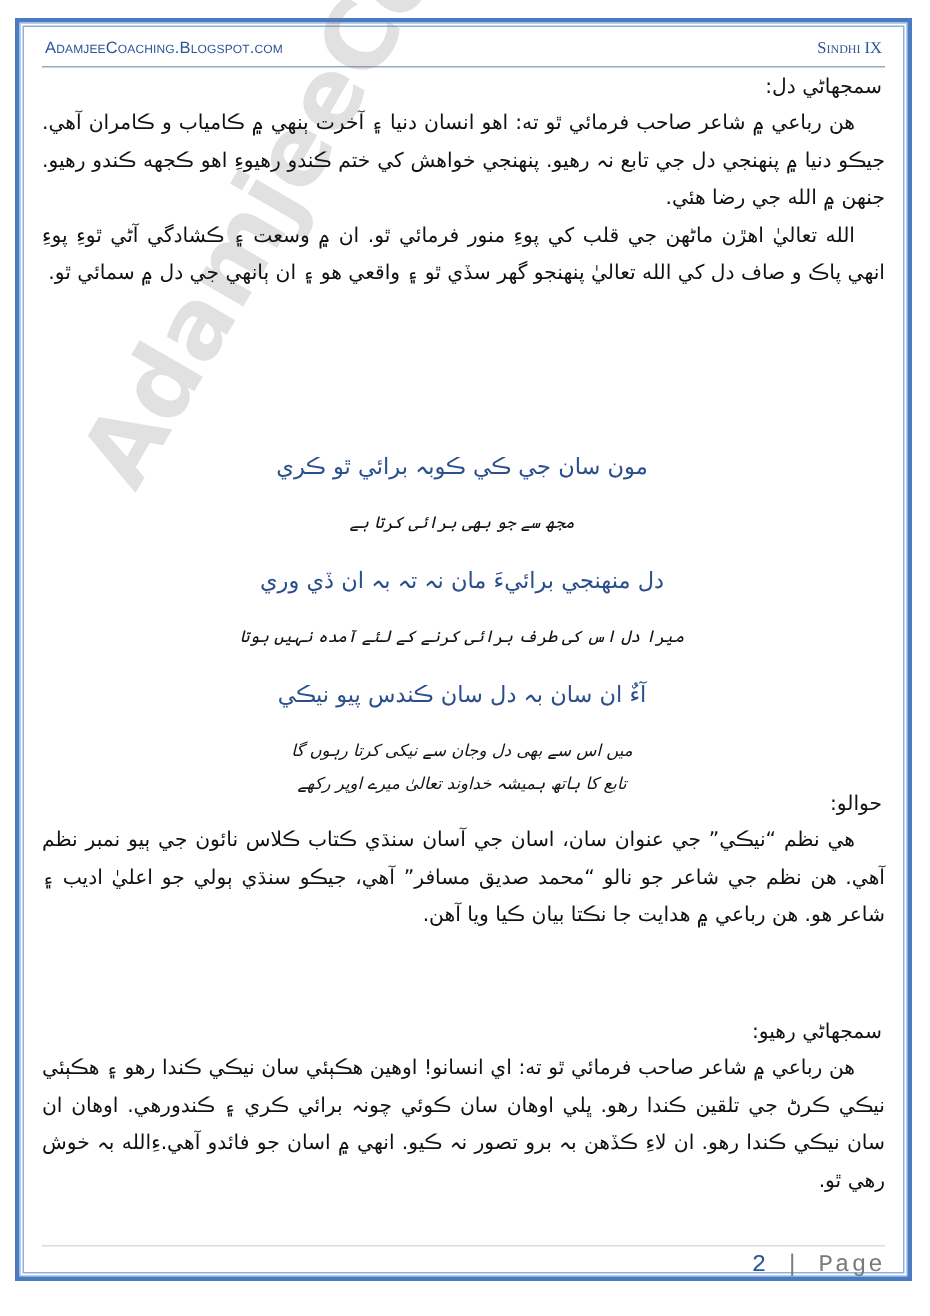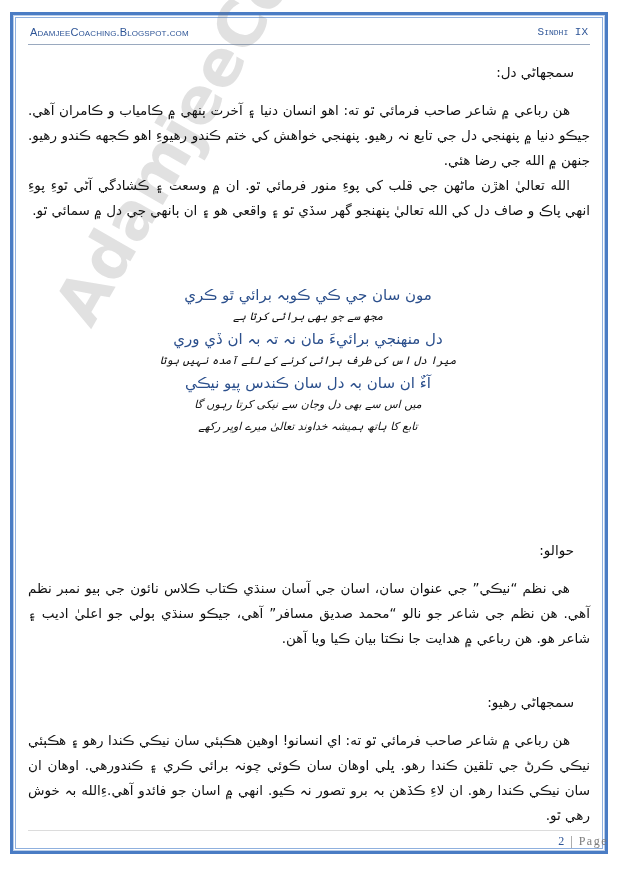--- a/index.html
+++ b/index.html
@@ -4,34 +4,34 @@
   <style>
     html, body { margin: 0; padding: 0; background: #ffffff; }
     body { width: 620px; height: 877px; position: relative; overflow: hidden; font-family: "DejaVu Sans", sans-serif; }
     .page-border {
       position: absolute; left: 10px; top: 12px; width: 598px; height: 842px;
       border: 3px solid #4a7cc4; box-shadow: inset 0 0 0 1px #b9cde8, inset 0 0 0 2px #ffffff, inset 0 0 0 3px #8fb0de;
       box-sizing: border-box;
     }
     .header { position: absolute; left: 28px; top: 22px; width: 562px; height: 22px; border-bottom: 1px solid #9aa9bf; }
     .header-left { position: absolute; left: 2px; top: 4px; font-family: "Liberation Sans", sans-serif; font-variant: small-caps; font-size: 11px; color: #2e5597; letter-spacing: 0.1px; }
-    .header-right { position: absolute; right: 2px; top: 4px; font-family: Liberation Mono, monospace; font-variant: small-caps; font-size: 11px; color: #2e5597; }
+    .header-right { position: absolute; right: 2px; top: 4px; font-family: Liberation Serif, serif; font-variant: small-caps; font-size: 11px; color: #2e5597; }
     .content { position: absolute; left: 28px; top: 46px; width: 562px; direction: rtl; text-align: right; font-family: "DejaVu Sans", sans-serif; color: #111; }
-    .heading { font-size: 13.5px; line-height: 20px; margin: 16px; }
+    .heading { font-size: 13.5px; line-height: 20px; margin: 2px; }
     .para { font-size: 13.5px; line-height: 25px; text-align: justify; text-align-last: right; margin: 0; }
     .indent { text-indent: 20px; }
     .poem { position: absolute; left: 150px; width: 320px; top: 0; text-align: center; direction: rtl; }
-    .poem-sindhi { color: #2b4f8c; font-size: 15px; line-height: 22px; margin: 0; }
+    .poem-sindhi { color: #2b4f8c; font-size: 15px; line-height: 22px; margin: 16px; }
     .poem-urdu { color: #111; font-size: 11px; line-height: 22px; font-style: italic; margin: 0; }
     .watermark {
       position: absolute; left: 40px; top: 300px; width: 620px; transform: rotate(-60deg); transform-origin: left top;
       font-family: "DejaVu Sans", sans-serif; font-weight: bold; font-size: 64px; color: rgba(120,120,120,0.22); white-space: nowrap; pointer-events: none;
     }
     .footer-line { position: absolute; left: 28px; top: 830px; width: 562px; height: 0; border-top: 1px solid #dcdcdc; }
-    .footer { position: absolute; right: 12px; top: 834px; font-family: Liberation Serif, serif; font-size: 12px; color: #7a7a7a; letter-spacing: 1.5px; }
+    .footer { position: absolute; right: 30px; top: 834px; font-family: Liberation Mono, monospace; font-size: 16px; color: #7a7a7a; letter-spacing: 1.5px; }
     .footer .num { color: #2e5597; font-weight: normal; }
   </style>
 </head>
 <body>
 
 <div class="page-border"></div>
 
 <div class="header">
   <span class="header-left">AdamjeeCoaching.Blogspot.com</span>
   <span class="header-right">Sindhi IX</span>

